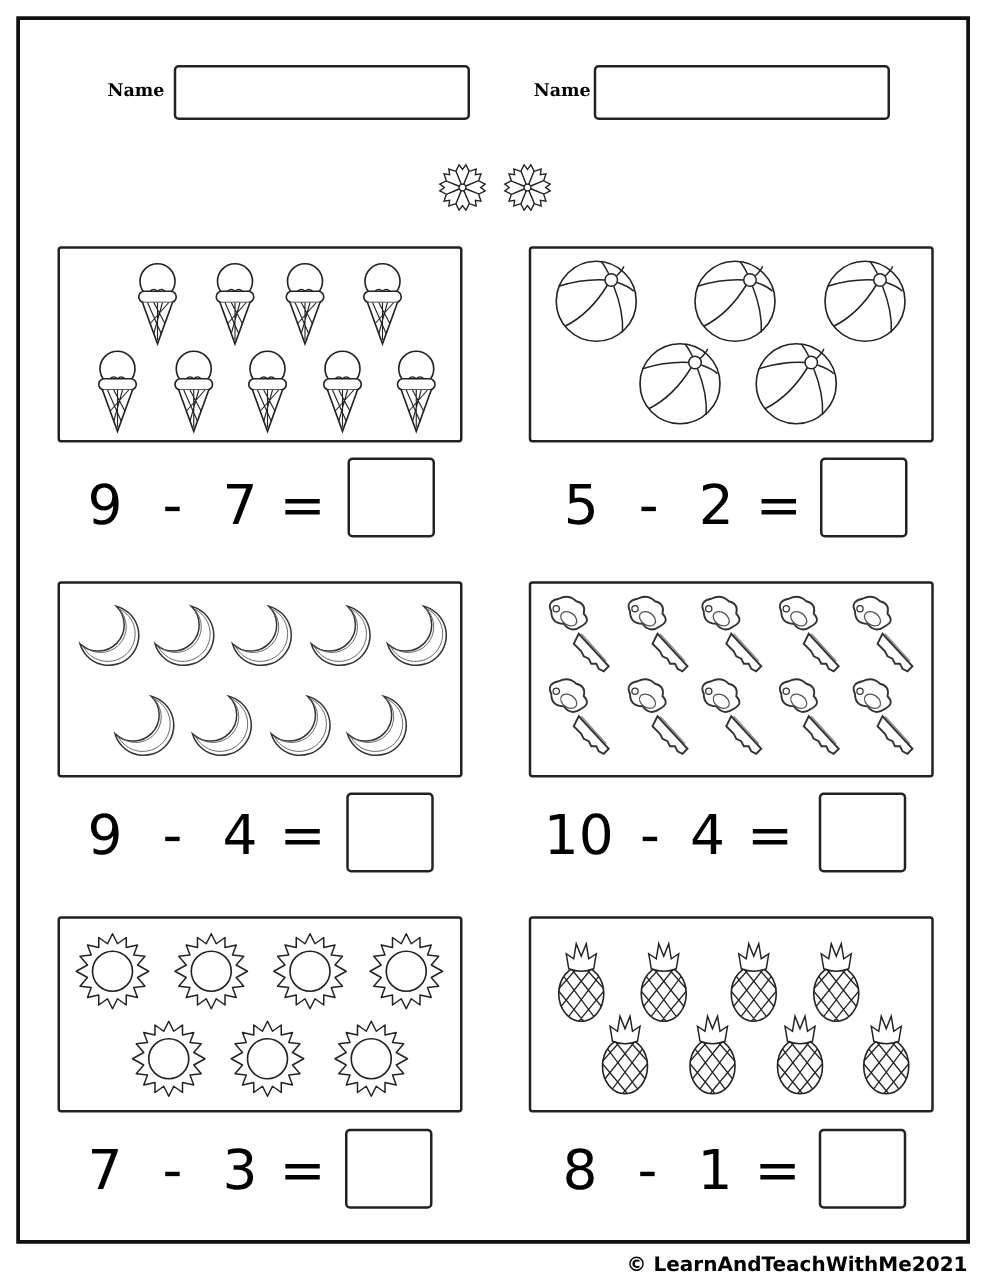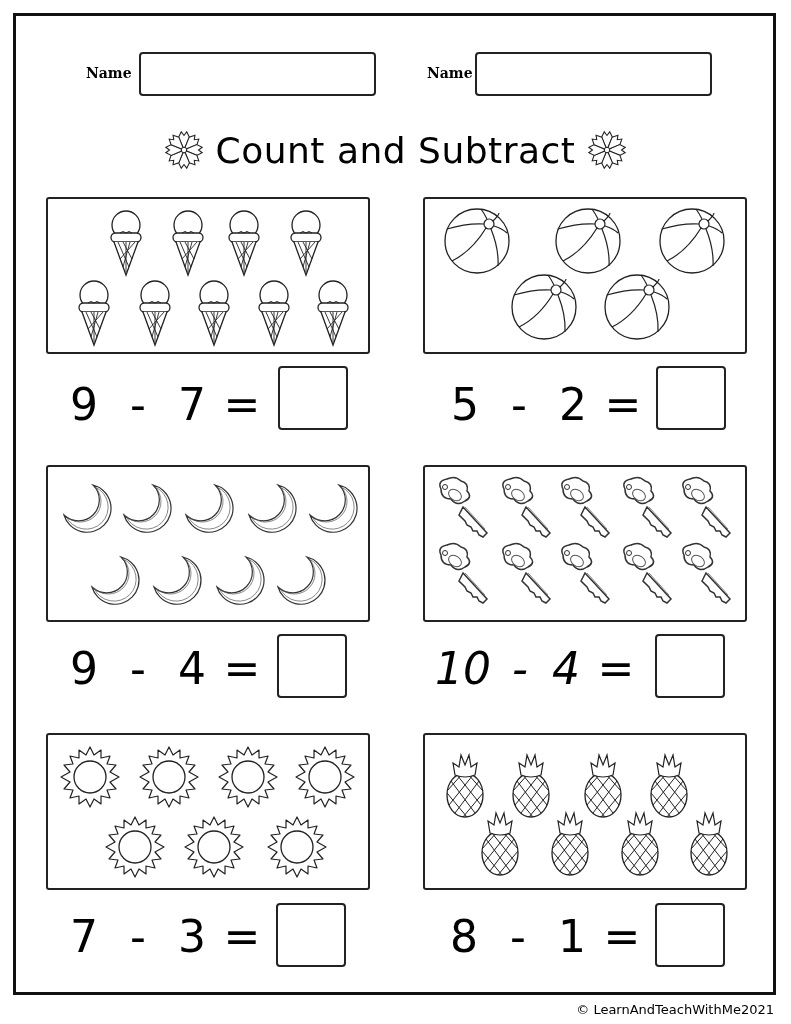--- a/index.html
+++ b/index.html
@@ -8,21 +8,21 @@
   .field-label { position:absolute; font-family:"DejaVu Serif", serif; font-weight:bold; font-size:14px; }
   .field-box { position:absolute; height:40px; border:2px solid #222; border-radius:4px; background:#fff; }
   .title-row { position:absolute; left:0; top:122px; width:791px; height:56px; display:flex; align-items:center; justify-content:center; gap:12px; }
   .title-text { font-family:"DejaVu Sans", sans-serif; font-weight:normal; font-size:36px; letter-spacing:0.5px; }
   .flower { width:40px; height:44px; }
   .panel { position:absolute; width:320px; height:153px; border:2px solid #222; border-radius:3px; background:#fff; }
   .panel svg { position:absolute; left:0; top:0; }
   .equation { position:absolute; height:64px; display:flex; align-items:center; font-size:44px; }
   .eq-term { display:inline-block; text-align:center; }
   .answer-box { position:absolute; width:66px; height:60px; border:2px solid #222; border-radius:4px; background:#fff; }
-  .copyright { position:absolute; right:17px; top:1002px; font-family:"DejaVu Sans", sans-serif; font-weight:normal; font-size:13px; }
+  .copyright { position:absolute; right:17px; top:1002px; font-family:"DejaVu Sans", sans-serif; font-weight:bold; font-size:16px; }
 </style>
 </head>
 <body>
 
 <svg width="0" height="0" style="position:absolute">
   <defs>
     <g id="icecream">
       <circle cx="0" cy="-14" r="14" fill="#fff" stroke="#222" stroke-width="1.3"></circle>
       <rect x="-15" y="-6" width="30" height="9" rx="4.5" fill="#fff" stroke="#222" stroke-width="1.3"></rect>
       <path d="M-6 -6 q3 -3 6 0 q3 -3 6 0" fill="none" stroke="#222" stroke-width="1"></path>
@@ -79,21 +79,20 @@
 
 <span class="field-label" style="left:86px; top:65px;">Name</span>
 <div class="field-box" style="left:139px; top:52px; width:233px;"></div>
 <span class="field-label" style="left:427px; top:65px;">Name</span>
 <div class="field-box" style="left:475px; top:52px; width:233px;"></div>
 
 <div class="title-row">
   <svg class="flower" viewBox="-22 -22 44 44">
       <use href="#flower"></use>
     </svg>
-  <span class="title-text">Count and Subtract</span>
   <svg class="flower" viewBox="-22 -22 44 44">
       <use href="#flower"></use>
     </svg>
 </div>
 
 <div class="panel" style="left:46px; top:197px;">
   <svg width="320" height="153">
     <use href="#icecream" x="78" y="40"></use>
       <use href="#icecream" x="140" y="40"></use>
       <use href="#icecream" x="196" y="40"></use>
@@ -158,21 +157,21 @@
       <use href="#key" x="160" y="42"></use>
       <use href="#key" x="222" y="42"></use>
       <use href="#key" x="281" y="42"></use>
     <use href="#key" x="38" y="108"></use>
       <use href="#key" x="101" y="108"></use>
       <use href="#key" x="160" y="108"></use>
       <use href="#key" x="222" y="108"></use>
       <use href="#key" x="281" y="108"></use>
   </svg>
 </div>
-<div class="equation" style="left:434px; top:636px;font-style:italic;">
+<div class="equation" style="left:434px; top:636px;">
   <span class="eq-term" style="width:58px">10</span>
   <span class="eq-term" style="width:56px">-</span>
   <span class="eq-term" style="width:36px">4</span>
   <span class="eq-term" style="width:64px">=</span>
 </div>
 <div class="answer-box" style="left:655px; top:634px;"></div>
 
 <div class="panel" style="left:46px; top:733px;">
   <svg width="320" height="153">
     <use href="#sun" x="42" y="42"></use>

